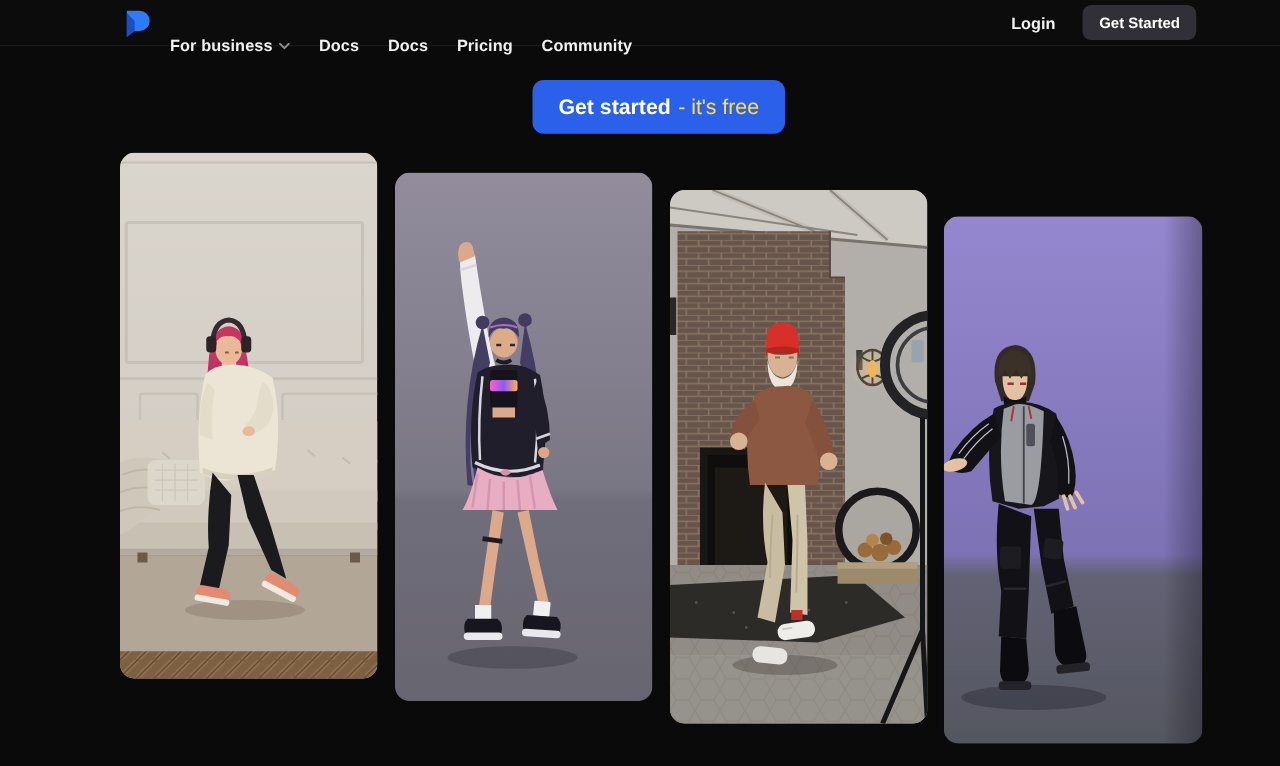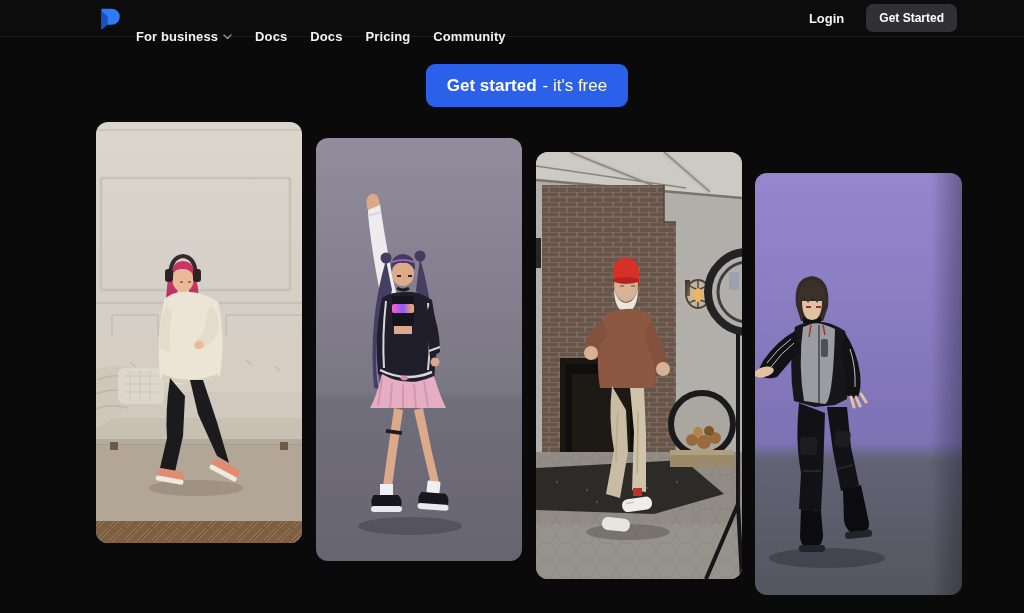--- a/index.html
+++ b/index.html
@@ -32,21 +32,21 @@
     padding:7px 13px; border:none; border-radius:7px; cursor:pointer;
   }
   
   .cta {
     position:absolute; left:426px; top:64px; width:202px; height:43px;
     background:#2b61ea; border:none; border-radius:9px; cursor:pointer;
     color:#ffffff; font-family:"Liberation Sans", sans-serif;
     font-size:17px; font-weight:700;
     display:flex; align-items:center; justify-content:center;
   }
-  .cta-suffix { font-weight:400; color:#fef9c3; margin-left:6px; }
+  .cta-suffix { font-weight:400; color:#fde047; margin-left:6px; }
   
   .card {
     position:absolute; border-radius:12px; overflow:hidden;
     box-shadow: inset 0 0 0 1px rgba(255,255,255,0.03);
     cursor:pointer;
   }
   .card svg { display:block; width:100%; height:100%; }
   .card1 { left:96px;  top:122px; width:206px; height:421px; }
   .card2 { left:316px; top:138px; width:206px; height:423px; }
   .card3 { left:536px; top:152px; width:206px; height:427px; }

